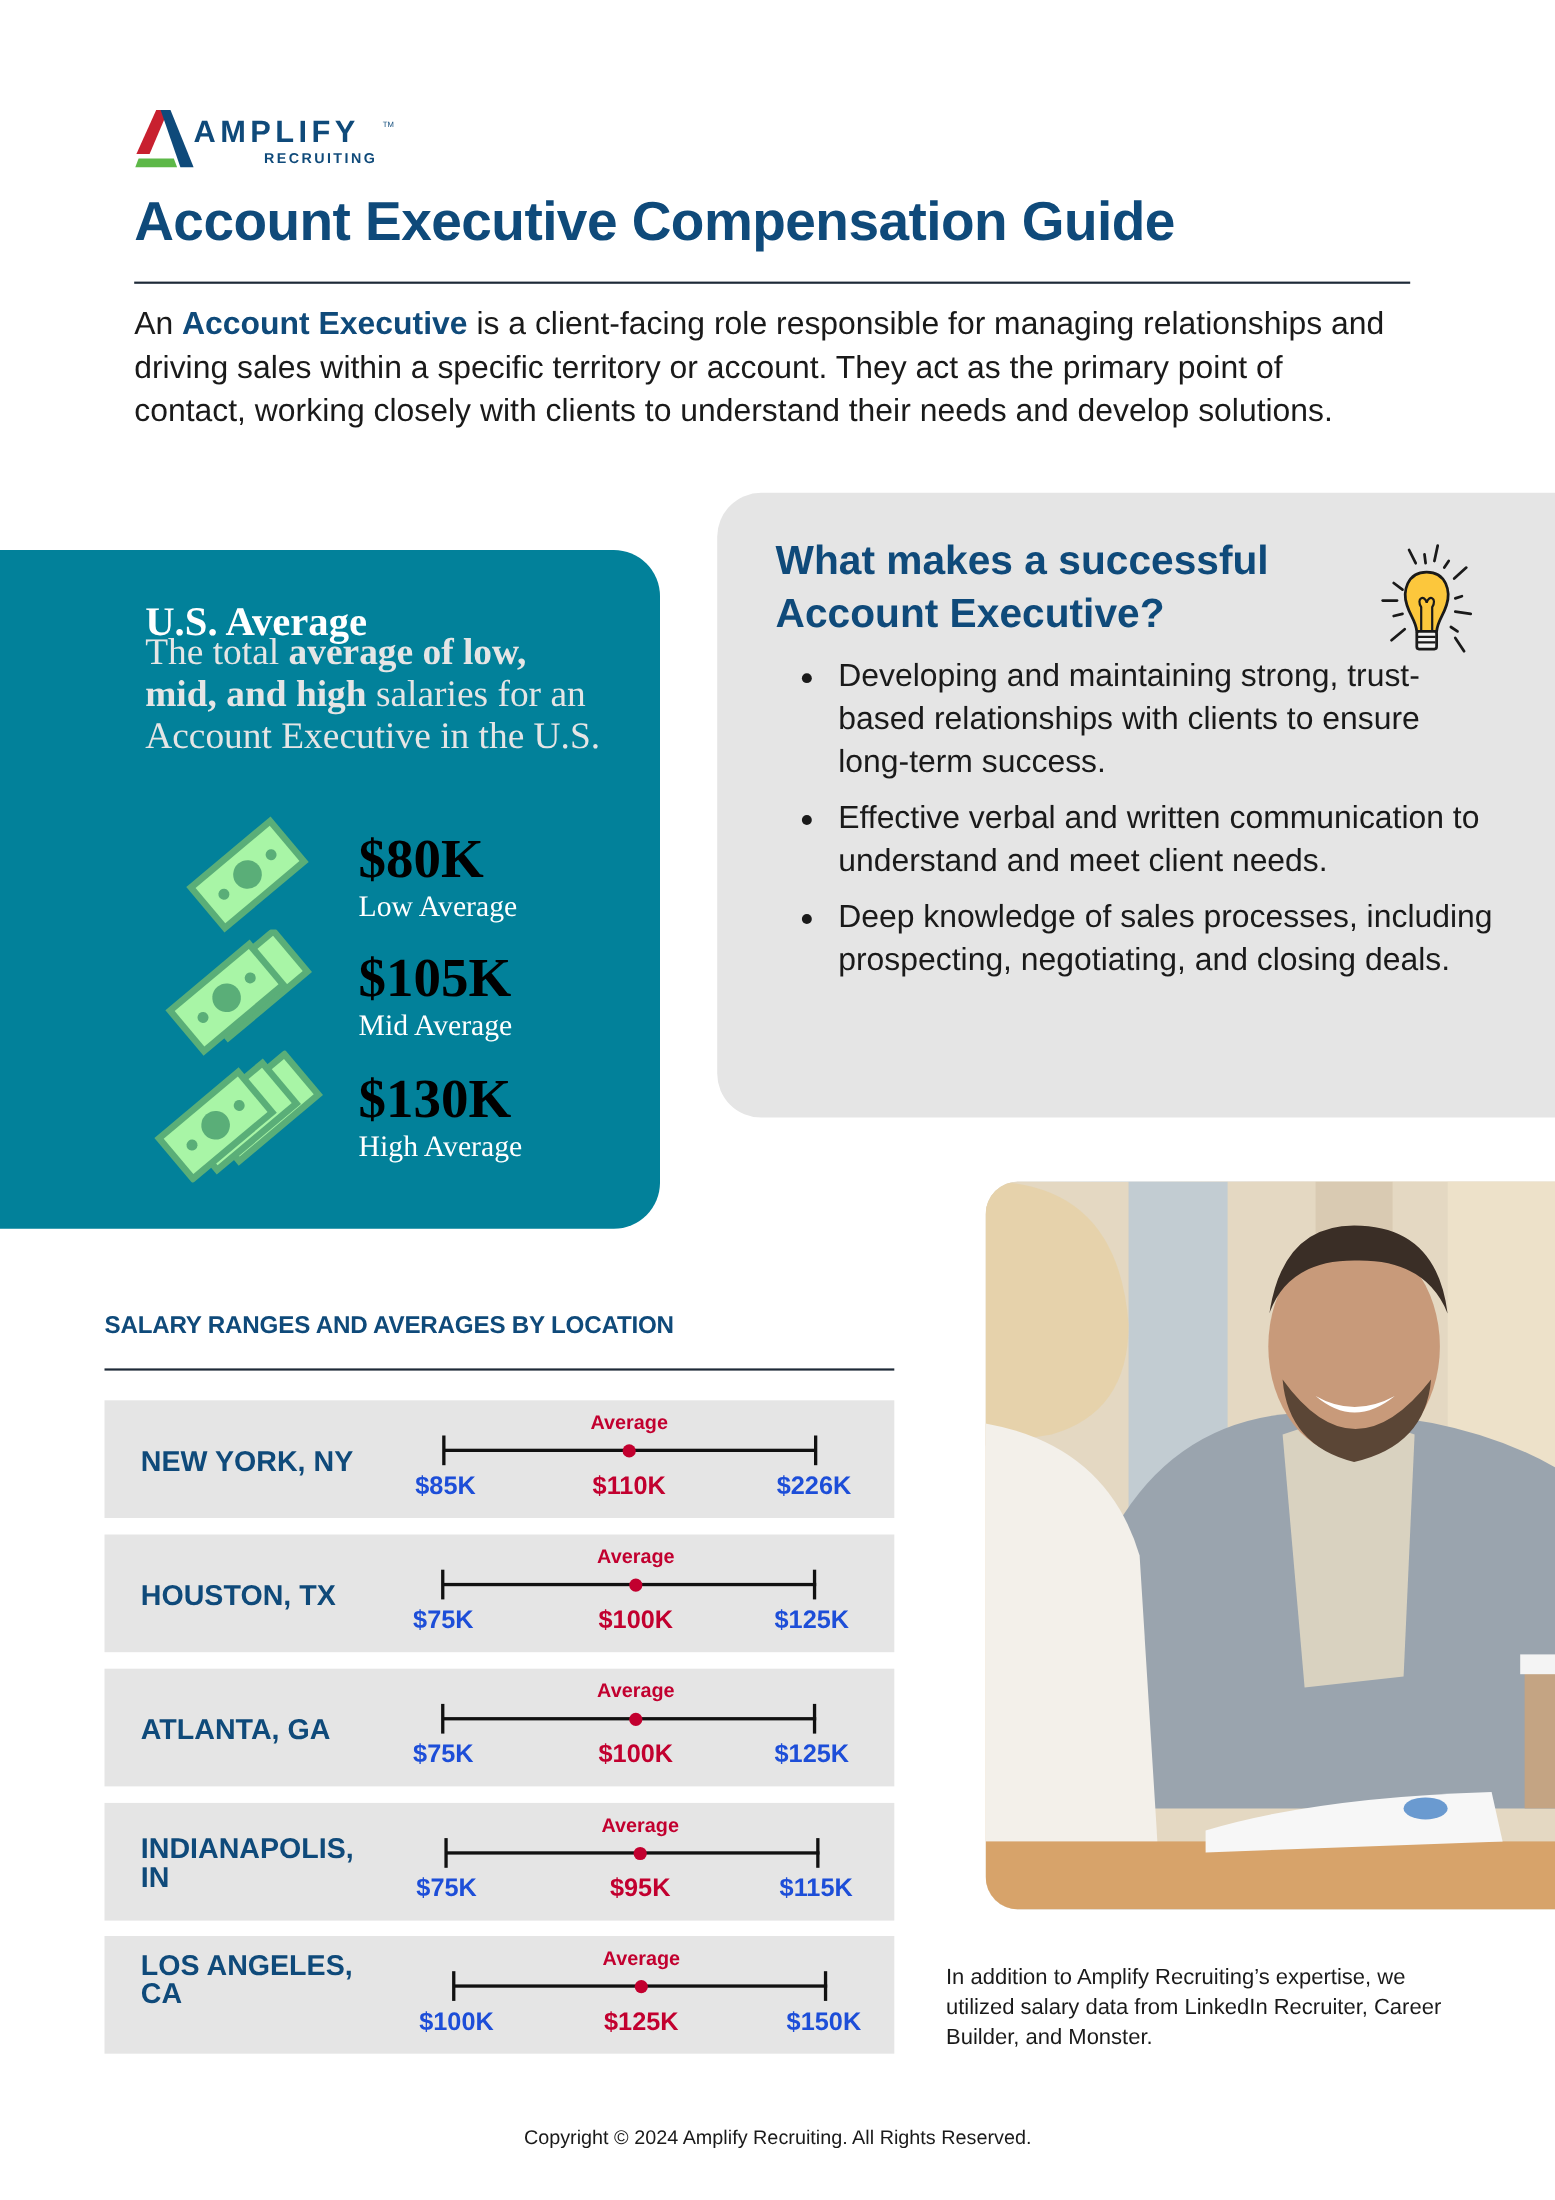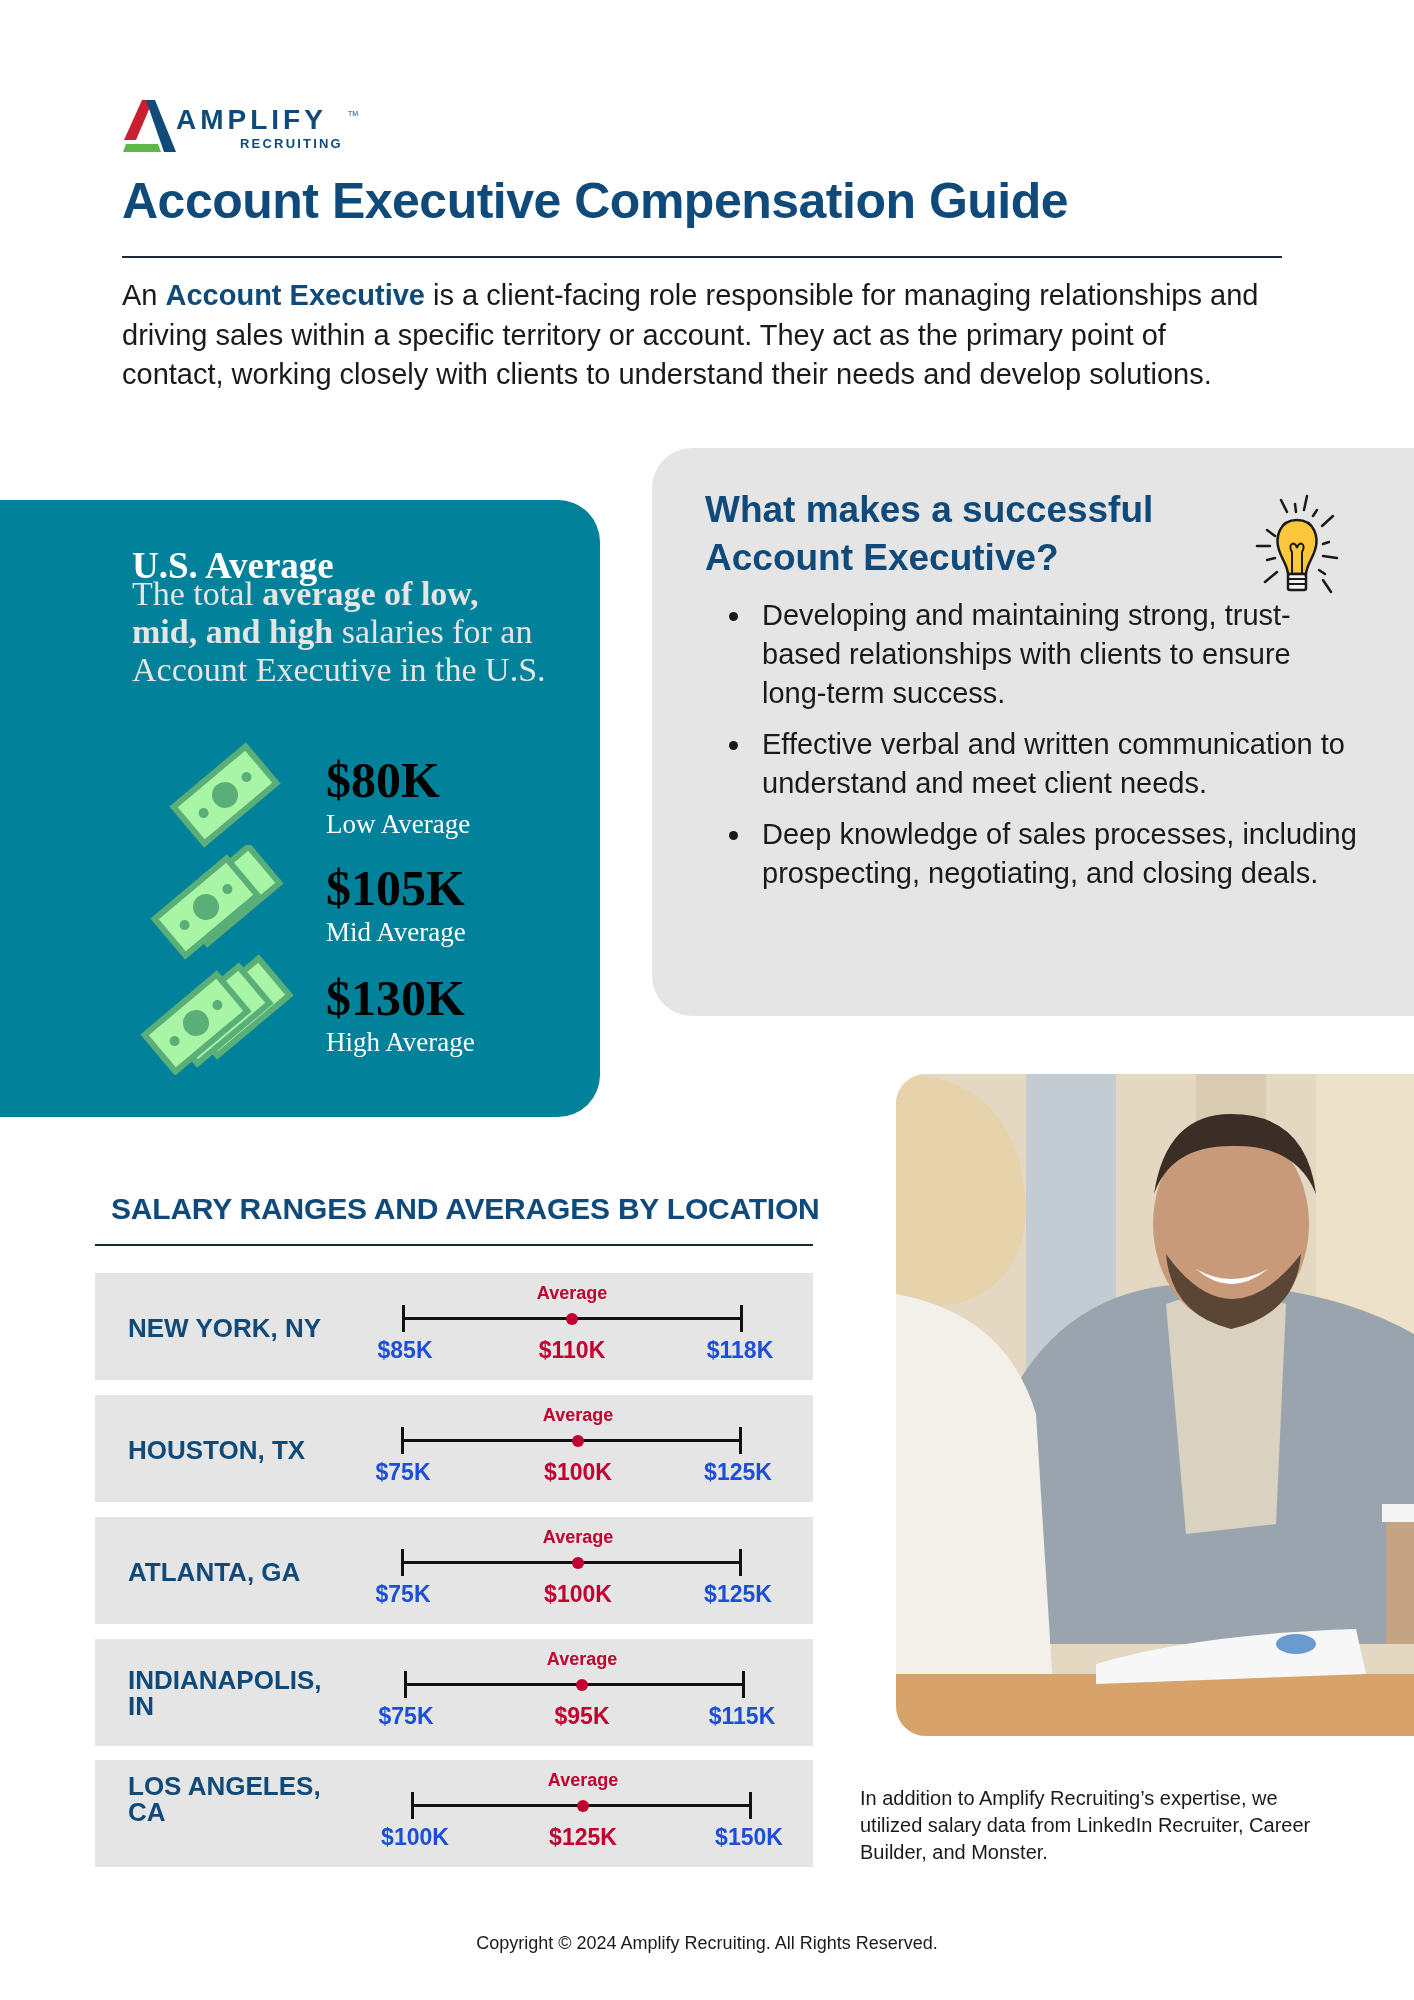--- a/index.html
+++ b/index.html
@@ -29,21 +29,21 @@
 
   
   .success-panel { position: absolute; left: 652px; top: 448px; width: 762px; height: 568px; background: #e5e5e5; border-radius: 40px 0 0 40px; }
   .success-title { position: absolute; left: 53px; top: 38px; width: 520px; font-size: 37px; line-height: 48px; font-weight: 700; color: #0f4a7a; }
   .bulb { position: absolute; left: 585px; top: 42px; width: 120px; height: 120px; }
   .success-list { position: absolute; left: 68px; top: 148px; width: 640px; list-style: none; }
   .success-list li { position: relative; padding-left: 42px; font-size: 29px; line-height: 39px; color: #1a1a1a; margin-bottom: 12px; }
   .success-list li::before { content: ""; position: absolute; left: 9px; top: 16px; width: 9px; height: 9px; border-radius: 50%; background: #1a1a1a; }
 
   
-  .salary-title { position: absolute; left: 111px; top: 1192px; font-size: 30px; font-weight: 700; color: #0f4a7a; white-space: nowrap; letter-spacing: -0.2px; }
+  .salary-title { position: absolute; left: 95px; top: 1192px; font-size: 22px; font-weight: 700; color: #0f4a7a; white-space: nowrap; letter-spacing: -0.2px; }
   .salary-rule { position: absolute; left: 95px; top: 1244px; width: 718px; height: 2px; background: #1e2a38; }
   .loc-row { position: absolute; left: 95px; width: 718px; height: 107px; background: #e5e5e5; }
   .loc-name { position: absolute; left: 33px; font-size: 26px; line-height: 26px; font-weight: 700; color: #0f4a7a; }
   .range { position: absolute; top: 0; height: 107px; }
   .range-line { position: absolute; height: 3px; background: #111; top: 44px; }
   .range-cap { position: absolute; width: 3px; height: 27px; background: #111; top: 32px; }
   .range-dot { position: absolute; width: 12px; height: 12px; border-radius: 50%; background: #c2002f; top: 40px; }
   .avg-label { position: absolute; top: 10px; font-size: 18px; font-weight: 700; color: #c2002f; transform: translateX(-50%); white-space: nowrap; }
   .val { position: absolute; top: 64px; font-size: 23px; font-weight: 700; color: #1d4ed8; transform: translateX(-50%); white-space: nowrap; }
   .val.avg { color: #c2002f; }
@@ -170,21 +170,21 @@
 <div class="loc-row" style="top:1273px;">
   <div class="loc-name" style="top:42px;width:230px;">NEW YORK, NY</div>
   <div class="range" style="left:0;width:718px;">
     <div class="range-line" style="left:308px;width:339px;"></div>
     <div class="range-cap" style="left:307px;"></div>
     <div class="range-cap" style="left:645px;"></div>
     <div class="range-dot" style="left:471px;"></div>
     <div class="avg-label" style="left:477px;">Average</div>
     <div class="val" style="left:310px;">$85K</div>
     <div class="val avg" style="left:477px;">$110K</div>
-    <div class="val" style="left:645px;">$118K</div>
+    <div class="val" style="left:645px;">$226K</div>
   </div>
 </div>
 
 <div class="loc-row" style="top:1395px;">
   <div class="loc-name" style="top:42px;width:230px;">HOUSTON, TX</div>
   <div class="range" style="left:0;width:718px;">
     <div class="range-line" style="left:307px;width:340px;"></div>
     <div class="range-cap" style="left:306px;"></div>
     <div class="range-cap" style="left:644px;"></div>
     <div class="range-dot" style="left:477px;"></div>

